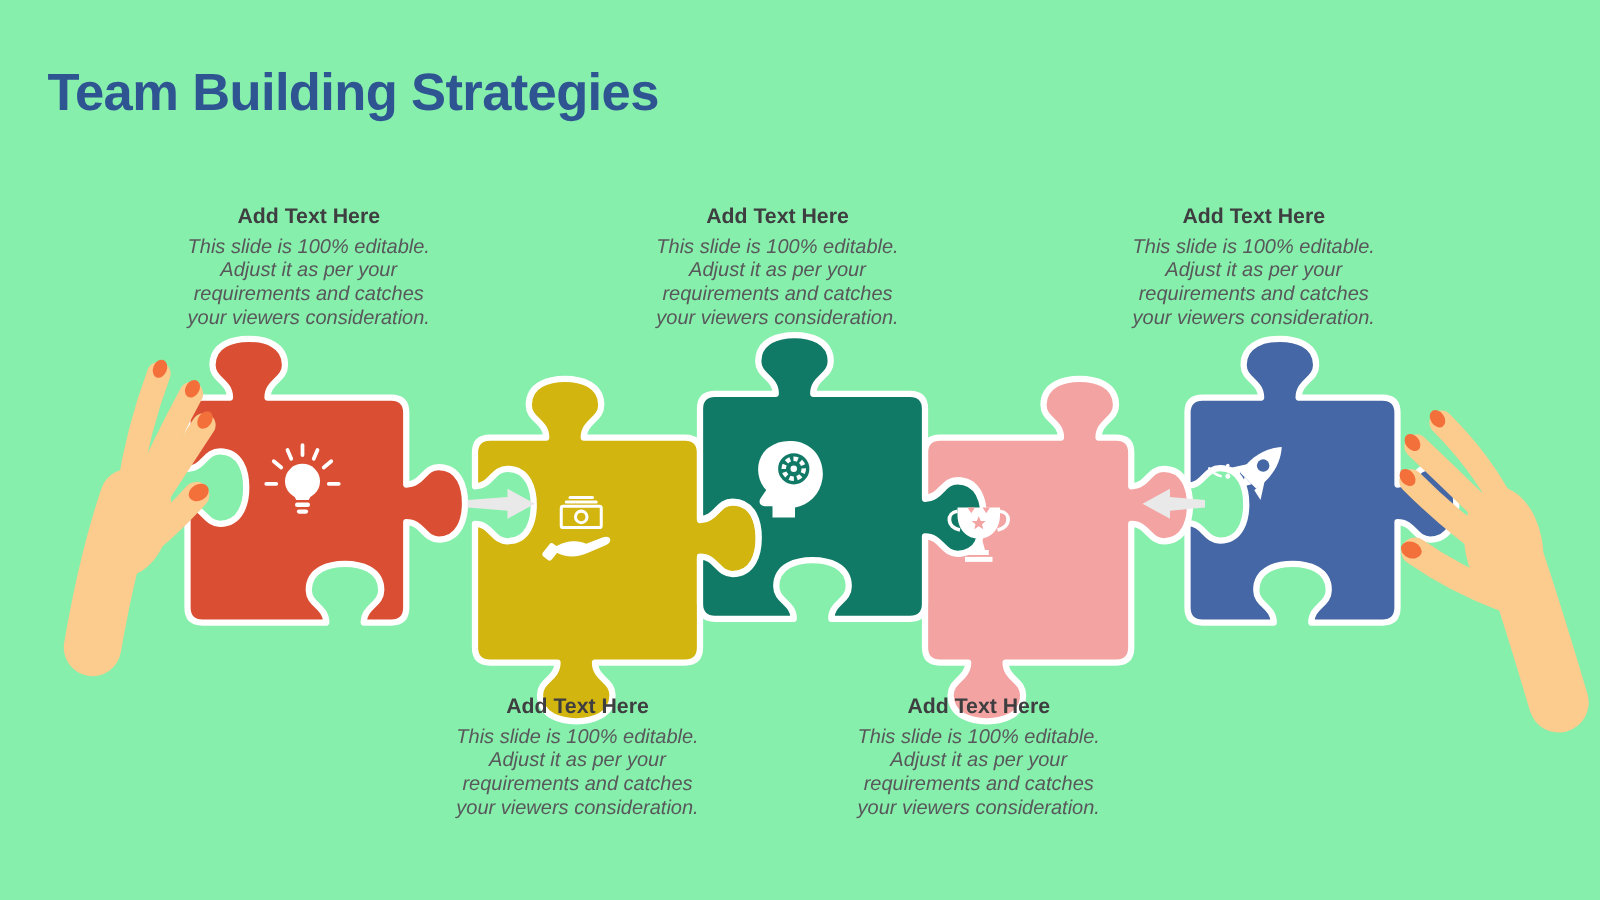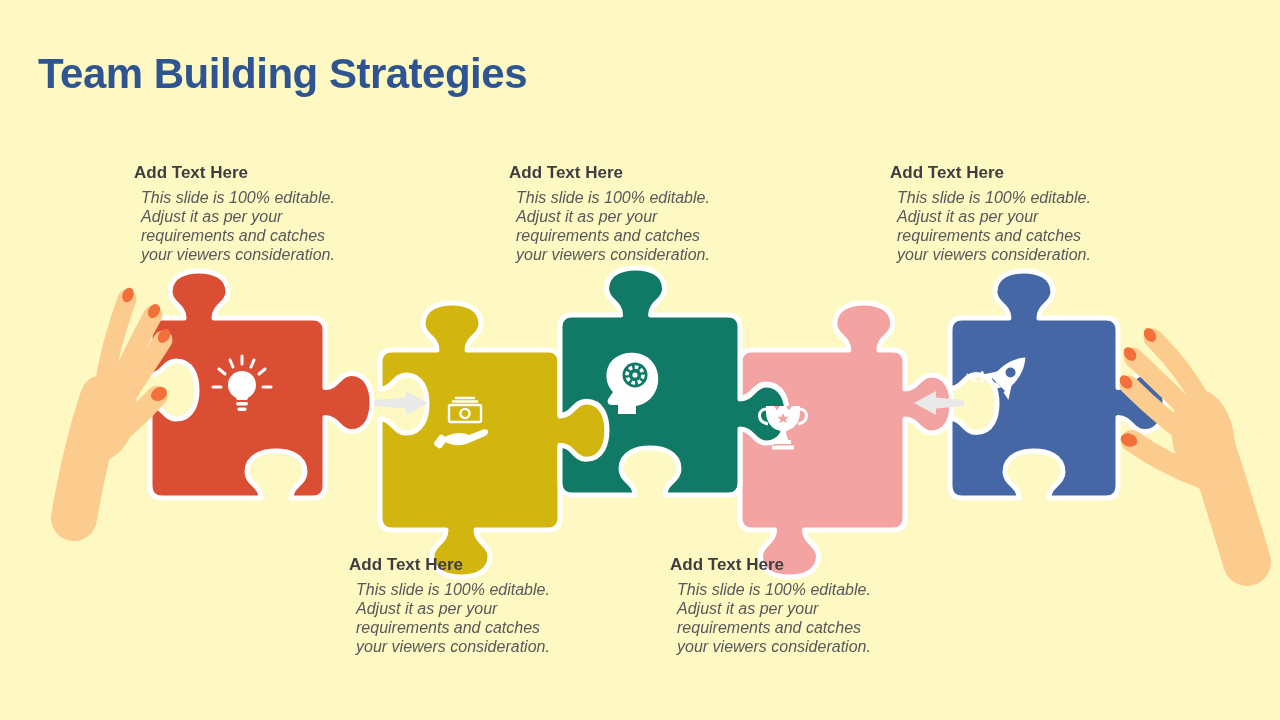--- a/index.html
+++ b/index.html
@@ -1,25 +1,25 @@
 <!DOCTYPE html>
 <html><head>
 <meta charset="utf-8">
 <style>
   html,body{margin:0;padding:0;background:#fff;}
   .slide{
-    position:relative;width:1280px;height:720px;background:#fef9c3;
+    position:relative;width:1280px;height:720px;background:#86efac;
     overflow:hidden;font-family:"Liberation Sans", sans-serif;
   }
   .slide-title{
     position:absolute;left:38px;top:50px;margin:0;
     font-size:42px;font-weight:700;letter-spacing:-0.5px;
   }
   .art{position:absolute;left:0;top:0;}
-  .tblock{position:absolute;width:226px;}
+  .tblock{position:absolute;width:226px;text-align:center;}
   .tblock h3{margin:0 0 5px 0;font-size:17px;font-weight:700;color:#3e3e40;}
   .tblock p{margin:0 auto;width:212px;font-size:16px;line-height:19px;
     font-style:italic;color:#58585b;}
 </style>
 </head>
 <body>
 
 <div class="slide">
 
   <h1 class="slide-title" style="color: rgb(46, 84, 145);">Team Building Strategies</h1>

